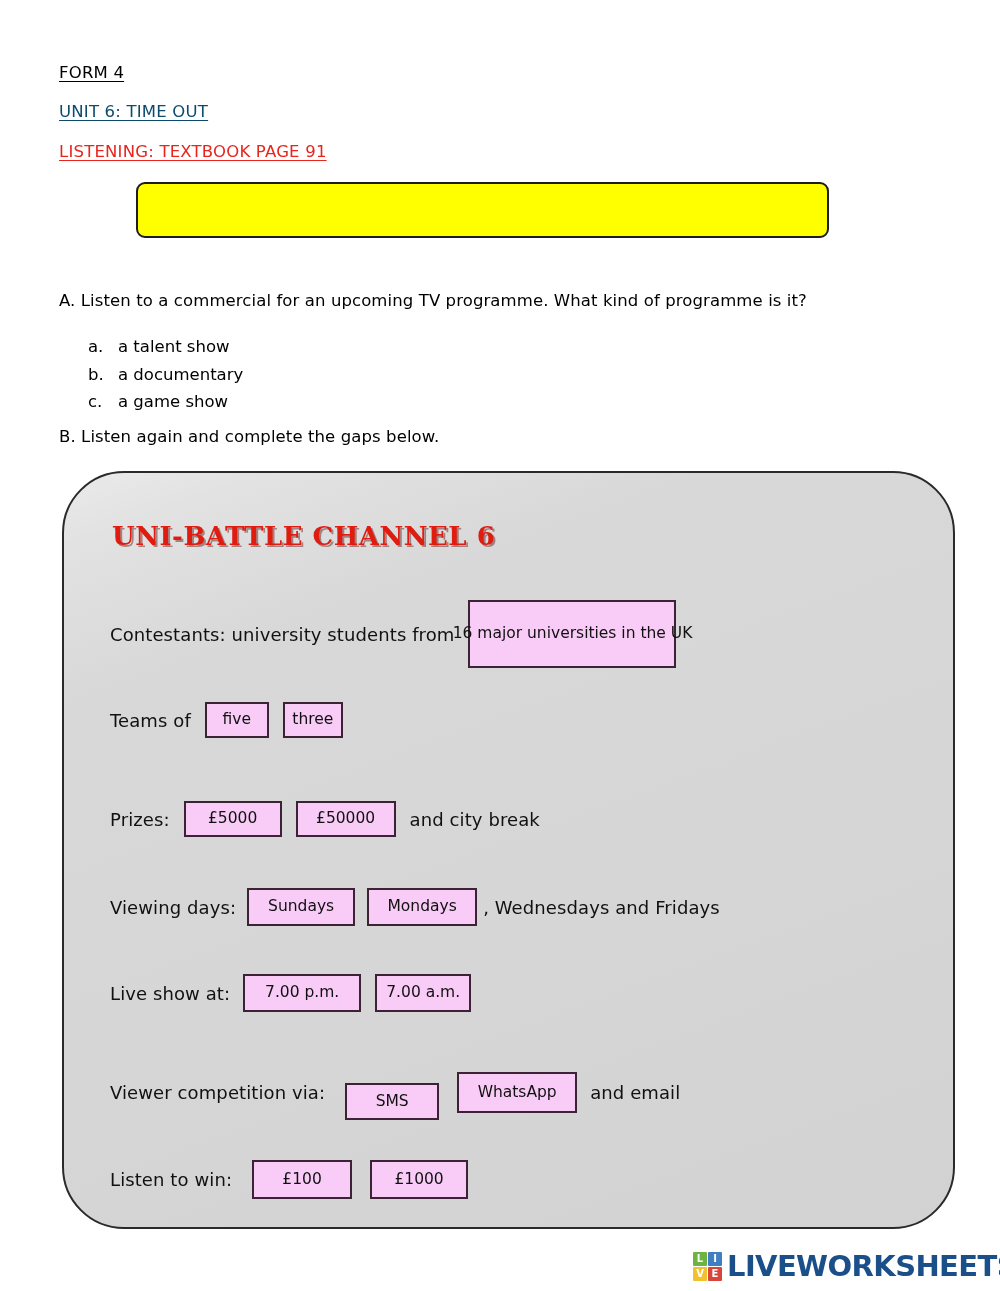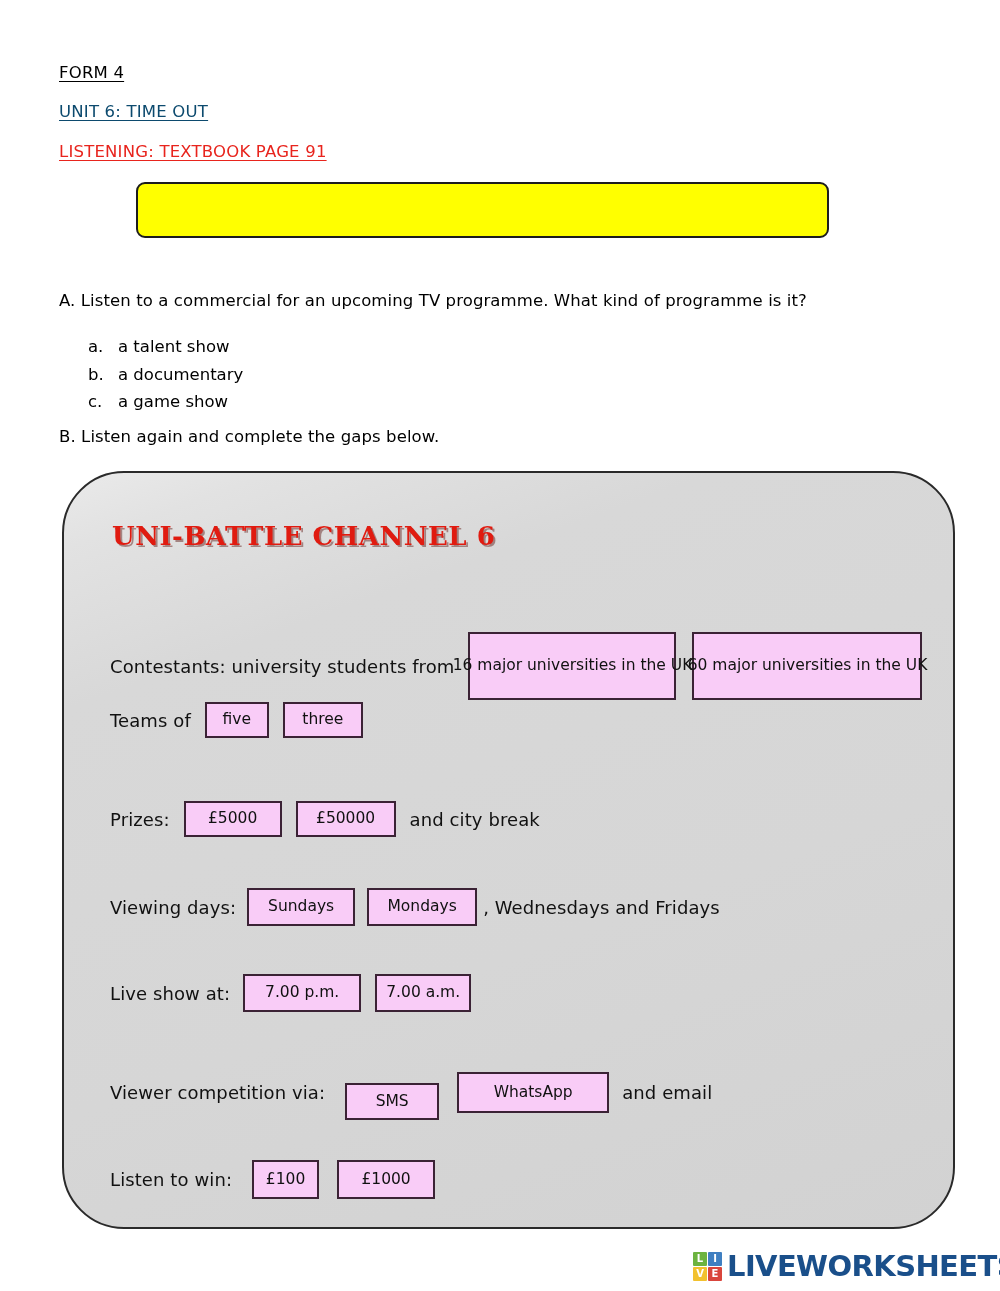--- a/index.html
+++ b/index.html
@@ -122,29 +122,29 @@
     box-sizing: border-box;
     background: #f9ccf7;
     border: 2px solid #3b2235;
     font-size: 15.5px;
     line-height: 1.25;
     color: #111111;
     padding: 3px 6px;
   }
 
   
-  #row-contestants { left: 110px; top: 632px; }
+  #row-contestants { left: 110px; top: 600px; }
   #row-contestants .row-label { margin-right: 14px; }
   #row-contestants .choice { width: 208px; height: 68px; }
   #row-contestants .choice + .choice { margin-left: 16px; width: 230px; }
 
   #row-teams { left: 110px; top: 702px; }
   #row-teams .row-label { margin-right: 14px; }
   #row-teams .choice { width: 64px; height: 36px; }
-  #row-teams .choice + .choice { margin-left: 14px; width: 80px; }
+  #row-teams .choice + .choice { margin-left: 14px; width: 60px; }
 
   #row-prizes { left: 110px; top: 801px; }
   #row-prizes .row-label { margin-right: 14px; }
   #row-prizes .choice { width: 98px; height: 36px; }
   #row-prizes .choice + .choice { margin-left: 14px; width: 100px; }
   #row-prizes .row-tail { margin-left: 14px; }
 
   #row-viewing { left: 110px; top: 888px; }
   #row-viewing .row-label { margin-right: 11px; }
   #row-viewing .choice { width: 108px; height: 38px; }
@@ -152,26 +152,26 @@
   #row-viewing .row-tail { margin-left: 6px; }
 
   #row-live { left: 110px; top: 974px; }
   #row-live .row-label { margin-right: 13px; }
   #row-live .choice { width: 118px; height: 38px; }
   #row-live .choice + .choice { margin-left: 14px; width: 96px; }
 
   #row-viewer { left: 110px; top: 1065px; }
   #row-viewer .row-label { margin-right: 20px; }
   #row-viewer .choice { width: 94px; height: 37px; margin-top: 18px; }
-  #row-viewer .choice + .choice { margin-left: 18px; width: 152px; height: 41px; margin-top: 0; }
+  #row-viewer .choice + .choice { margin-left: 18px; width: 120px; height: 41px; margin-top: 0; }
   #row-viewer .row-tail { margin-left: 13px; }
 
   #row-chance { left: 110px; top: 1160px; }
   #row-chance .row-label { margin-right: 20px; }
-  #row-chance .choice { width: 67px; height: 39px; }
+  #row-chance .choice { width: 100px; height: 39px; }
   #row-chance .choice + .choice { margin-left: 18px; width: 98px; }
 
   
   #lw-logo {
     position: absolute;
     left: 693px;
     top: 1249px;
     display: flex;
     align-items: center;
   }
@@ -234,21 +234,20 @@
 
 <div class="task" id="task-b">B. Listen again and complete the gaps below.</div>
 
 <div id="info-panel">
   <div id="panel-title">UNI-BATTLE CHANNEL 6</div>
 </div>
 
 <div class="row" id="row-contestants">
   <span class="row-label">Contestants: university students from</span>
   <span class="choice">16 major universities in the UK</span>
-  <span class="choice">60 major universities in the UK</span>
 </div>
 
 <div class="row" id="row-teams">
   <span class="row-label">Teams of</span>
   <span class="choice">five</span>
   <span class="choice">three</span>
 </div>
 
 <div class="row" id="row-prizes">
   <span class="row-label">Prizes:</span>

